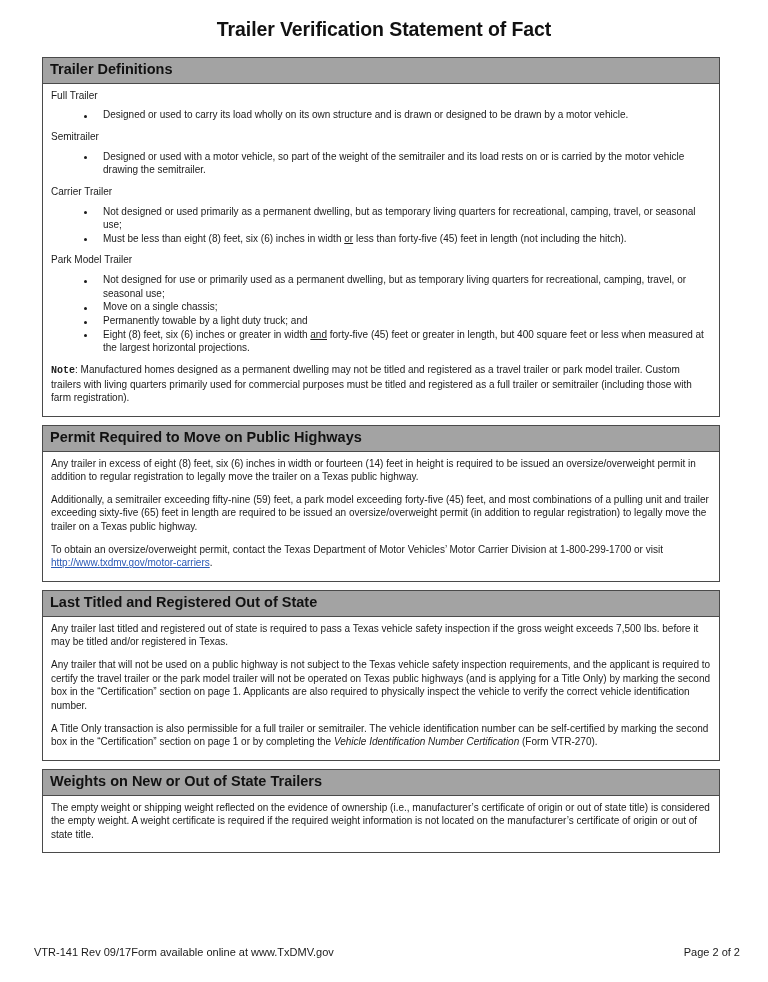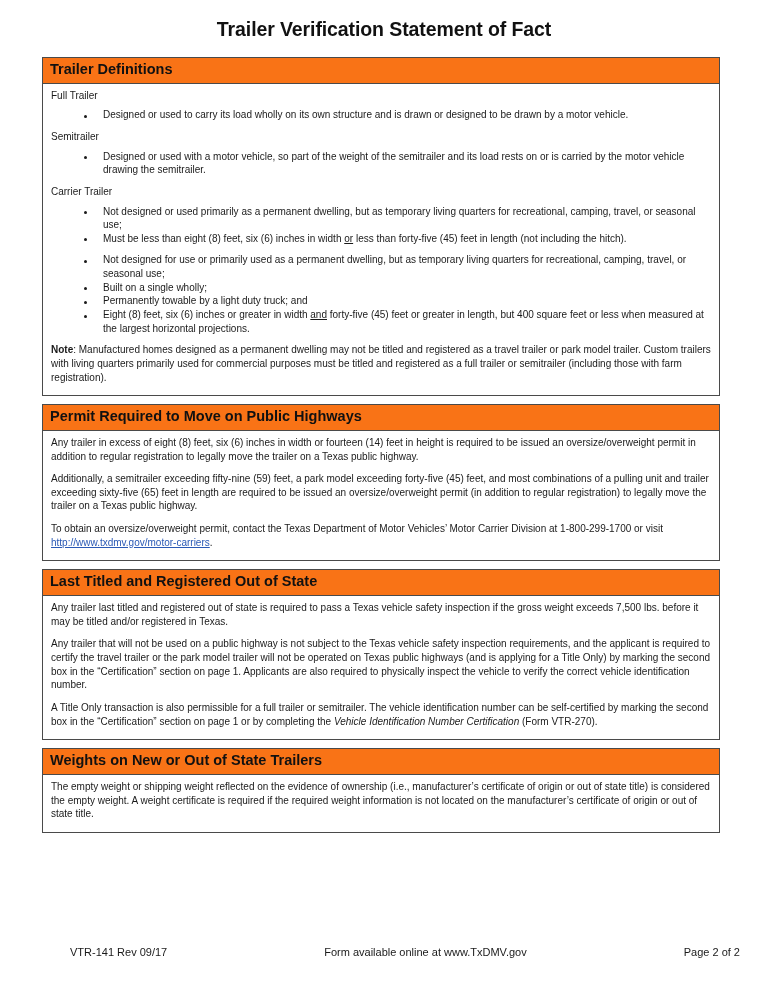--- a/index.html
+++ b/index.html
@@ -35,21 +35,21 @@
   .content {
     position: absolute;
     left: 42px;
     top: 57px;
     width: 678px;
   }
   .section {
     margin-bottom: 8px;
   }
   .section-header {
-    background: #f97316;
+    background: #a3a3a3;
     border: 1px solid #4a4a4a;
     border-bottom: 1px solid #4a4a4a;
     font-size: 14.5px;
     font-weight: bold;
     padding: 3px 7px 4px 7px;
     line-height: 1.22;
     color: #111111;
     box-sizing: border-box;
   }
   .section-body {
@@ -88,39 +88,38 @@
     content: "";
     position: absolute;
     left: 33px;
     top: 6.5px;
     width: 3px;
     height: 3px;
     border-radius: 50%;
     background: #1a1a1a;
   }
   .u { text-decoration: underline; }
-  .b { font-weight: bold; }
+  .b { font-weight: bold; font-family: Liberation Mono, monospace; }
   .i { font-style: italic; }
   a.weblink {
     color: #2a59b5;
     text-decoration: underline;
   }
   .footer {
     position: absolute;
     left: 34px;
     right: 28px;
     bottom: 24px;
     font-size: 11px;
     color: #1a1a1a;
     display: flex;
     justify-content: space-between;
     align-items: baseline;
-    margin-left: 36px;
   }
-  .footer .mid { flex: 1; text-align: center; }
+  .footer .mid { flex: 1; }
   .footer .right { text-align: left; }
   .footer .left { text-align: left; }
 </style>
 </head>
 <body>
 
 <div class="page">
 
   <h1 class="doc-title">Trailer Verification Statement of Fact</h1>
 
@@ -139,23 +138,24 @@
         <ul class="bullets">
           <li>Designed or used with a motor vehicle, so part of the weight of the semitrailer and its load rests on or is carried by the motor vehicle drawing the semitrailer.</li>
         </ul>
 
         <div class="term">Carrier Trailer</div>
         <ul class="bullets">
           <li>Not designed or used primarily as a permanent dwelling, but as temporary living quarters for recreational, camping, travel, or seasonal use;</li>
           <li>Must be less than eight (8) feet, six (6) inches in width <span class="u">or</span> less than forty-five (45) feet in length (not including the hitch).</li>
         </ul>
 
+        <div class="term">Park Model Trailer</div>
         <ul class="bullets">
           <li>Not designed for use or primarily used as a permanent dwelling, but as temporary living quarters for recreational, camping, travel, or seasonal use;</li>
-          <li>Built on a single wholly;</li>
+          <li>Move on a single chassis;</li>
           <li>Permanently towable by a light duty truck; and</li>
           <li>Eight (8) feet, six (6) inches or greater in width <span class="u">and</span> forty-five (45) feet or greater in length, but 400 square feet or less when measured at the largest horizontal projections.</li>
         </ul>
 
         <p><span class="b">Note</span><span>: Manufactured homes designed as a permanent dwelling may not be titled and registered as a travel trailer or park model trailer. Custom trailers with living quarters primarily used for commercial purposes must be titled and registered as a full trailer or semitrailer (including those with farm registration).</span></p>
       </div>
     </div>
 
     <div class="section">
       <div class="section-header">Permit Required to Move on Public Highways</div>

